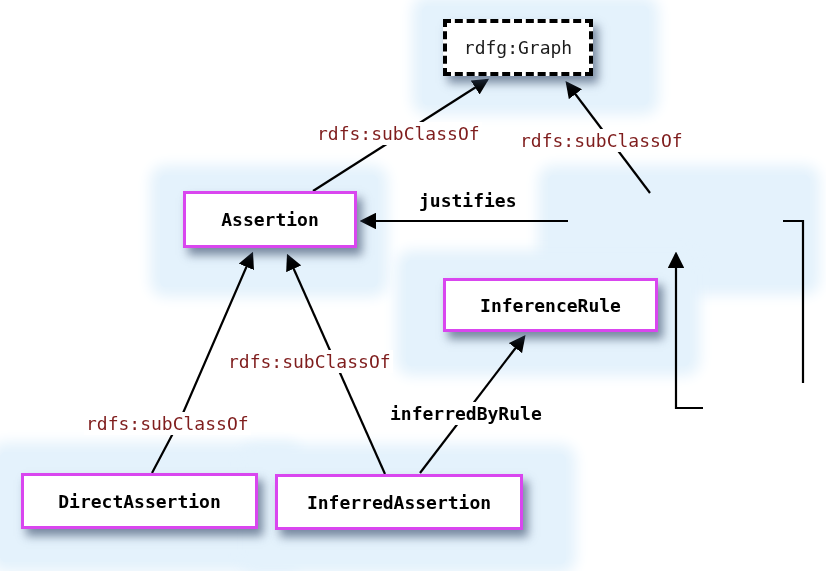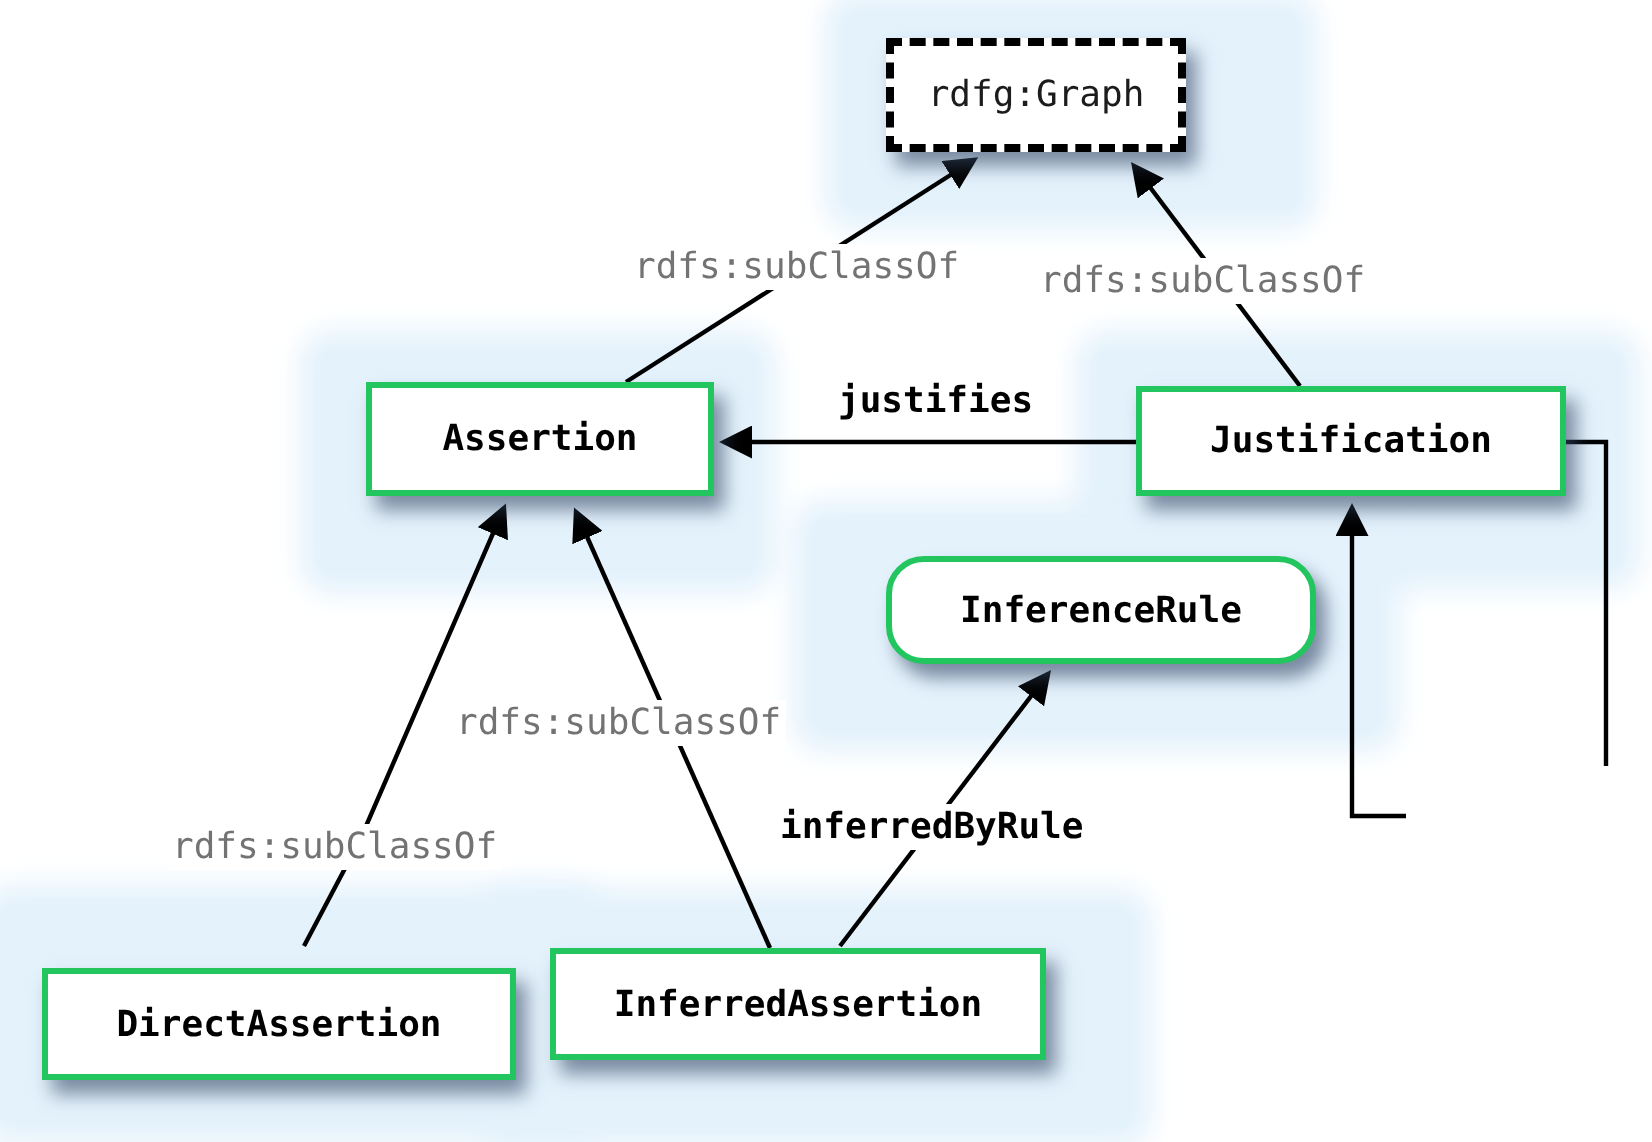--- a/index.html
+++ b/index.html
@@ -8,36 +8,36 @@
     font-family:"DejaVu Sans Mono","Liberation Mono",monospace;
   }
   
   .halo{
     position:absolute;border-radius:6px;
     background:#e4f2fc;
     box-shadow:0 0 14px 10px #e4f2fc;
   }
   
   .node{
-    position:absolute;background:#ffffff;border:3px solid #22c55e;
+    position:absolute;background:#ffffff;border:3px solid #d946ef;
     display:flex;align-items:center;justify-content:center;
     box-shadow:5px 7px 9px rgba(55,75,105,0.62);
     box-sizing:border-box;
   }
   .node.dashed{border:4px dashed #000;}
   .node .lbl{font-size:18px;font-weight:bold;color:#000;white-space:nowrap;}
   .node.plain .lbl{font-weight:normal;color:#1c1c1c;}
   
   #edges{position:absolute;left:0;top:0;z-index:3;}
   .halo{z-index:1;}
   .node{z-index:4;}
   
   .edge-label{
     position:absolute;z-index:5;background:#ffffff;white-space:nowrap;
-    font-size:18px;line-height:23px;padding:0 2px;color:#737373;
+    font-size:18px;line-height:23px;padding:0 2px;color:#7f1d1d;
   }
   .edge-label.bold{font-weight:bold;color:#000;}
 </style>
 </head>
 <body>
 
 <div id="canvas">
 
   <div class="halo" style="left:422px;top:6px;width:227px;height:99px;"></div>
   <div class="halo" style="left:160px;top:175px;width:218px;height:112px;"></div>
@@ -63,27 +63,24 @@
       <polyline points="783,221 803,221 803,383"></polyline>
     </g>
   </svg>
 
   <div class="node dashed plain" style="left:443px;top:19px;width:150px;height:57px;">
     <span class="lbl">rdfg:Graph</span>
   </div>
   <div class="node" style="left:183px;top:191px;width:174px;height:57px;">
     <span class="lbl">Assertion</span>
   </div>
-  <div class="node" style="left:568px;top:193px;width:215px;height:55px;">
-    <span class="lbl">Justification</span>
-  </div>
-  <div class="node" style="left:443px;top:278px;width:215px;height:54px;border-radius:19px;">
+  <div class="node" style="left:443px;top:278px;width:215px;height:54px;">
     <span class="lbl">InferenceRule</span>
   </div>
-  <div class="node" style="left:21px;top:484px;width:237px;height:56px;">
+  <div class="node" style="left:21px;top:473px;width:237px;height:56px;">
     <span class="lbl">DirectAssertion</span>
   </div>
   <div class="node" style="left:275px;top:474px;width:248px;height:56px;">
     <span class="lbl">InferredAssertion</span>
   </div>
 
   <div class="edge-label" style="left:315px;top:122px;">rdfs:subClassOf</div>
   <div class="edge-label" style="left:518px;top:129px;">rdfs:subClassOf</div>
   <div class="edge-label bold" style="left:417px;top:189px;">justifies</div>
   <div class="edge-label" style="left:226px;top:350px;">rdfs:subClassOf</div>

